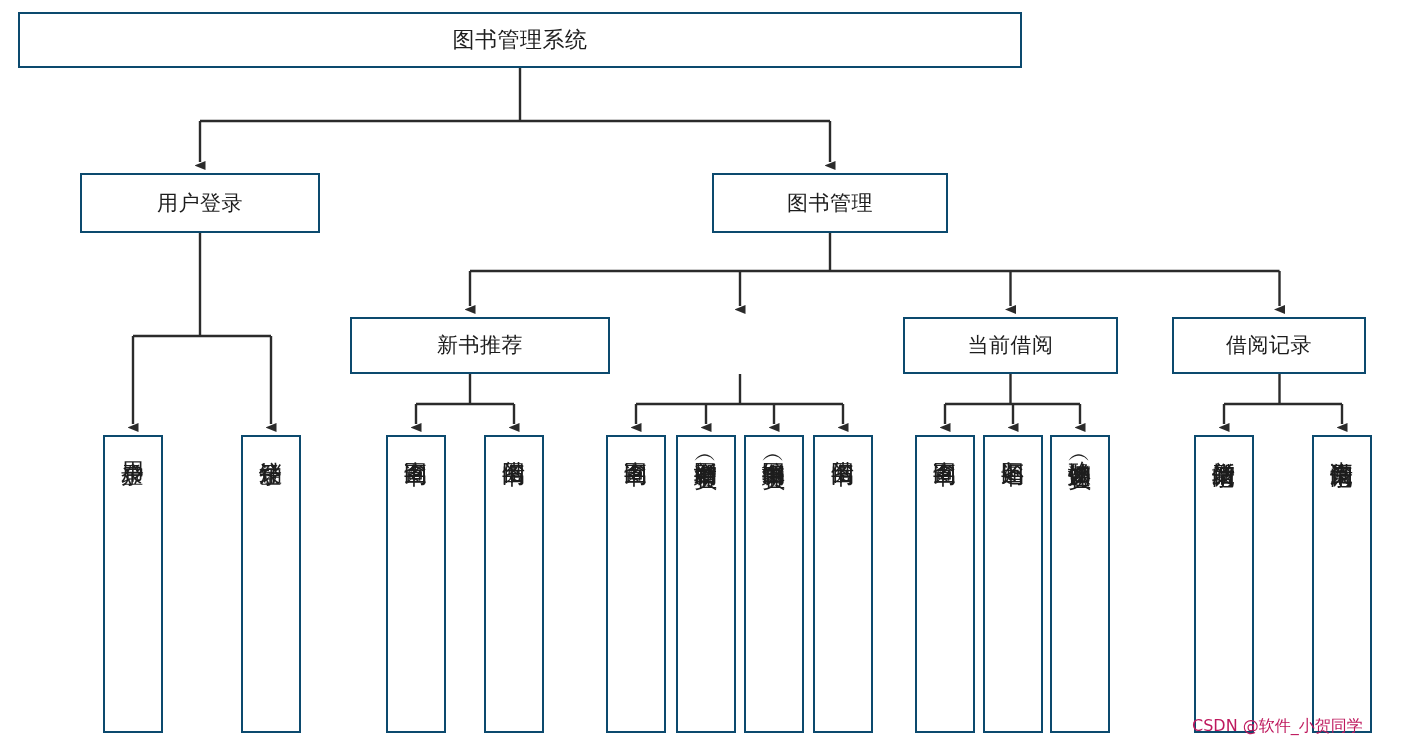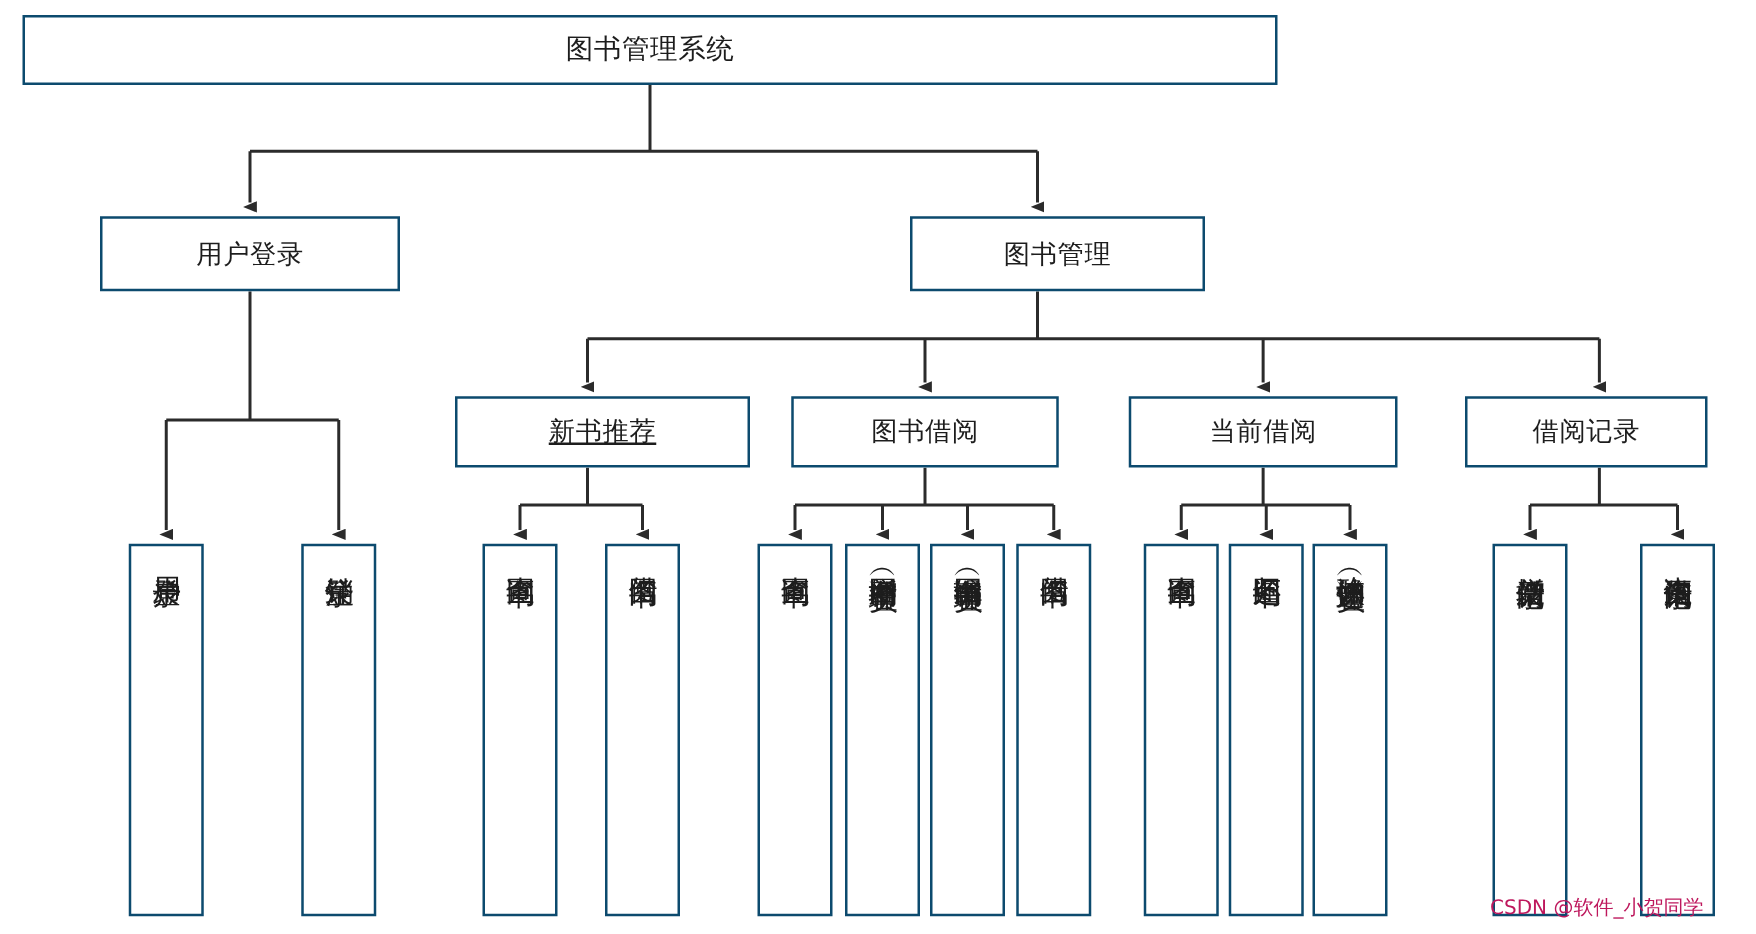--- a/index.html
+++ b/index.html
@@ -123,31 +123,28 @@
   </svg>
 
   <div class="node root h" style="left:18px;top:12px;width:1004px;height:56px;">
     <span class="label">图书管理系统</span>
   </div>
 
   <div class="node h" style="left:80px;top:173px;width:240px;height:60px;">
     <span class="label">用户登录</span>
   </div>
 
-  <div class="node h" style="left:712px;top:173px;width:236px;height:60px;margin-left:16px;">
+  <div class="node h" style="left:712px;top:173px;width:236px;height:60px;">
     <span class="label">图书管理</span>
   </div>
 
-  <div class="node h" style="left:364px;top:317px;width:236px;height:57px;text-decoration:underline;">
+  <div class="node h" style="left:350px;top:317px;width:260px;height:57px;">
     <span class="label">新书推荐</span>
   </div>
 
-  <div class="node h" style="left:633px;top:317px;width:214px;height:57px;">
-    <span class="label">图书借阅</span>
-  </div>
 
   <div class="node h" style="left:903px;top:317px;width:215px;height:57px;font-family:Liberation Serif, serif;">
     <span class="label">当前借阅</span>
   </div>
 
   <div class="node h" style="left:1172px;top:317px;width:194px;height:57px;">
     <span class="label">借阅记录</span>
   </div>
 
   <div class="node v" style="left:103px;top:435px;width:60px;height:298px;">

